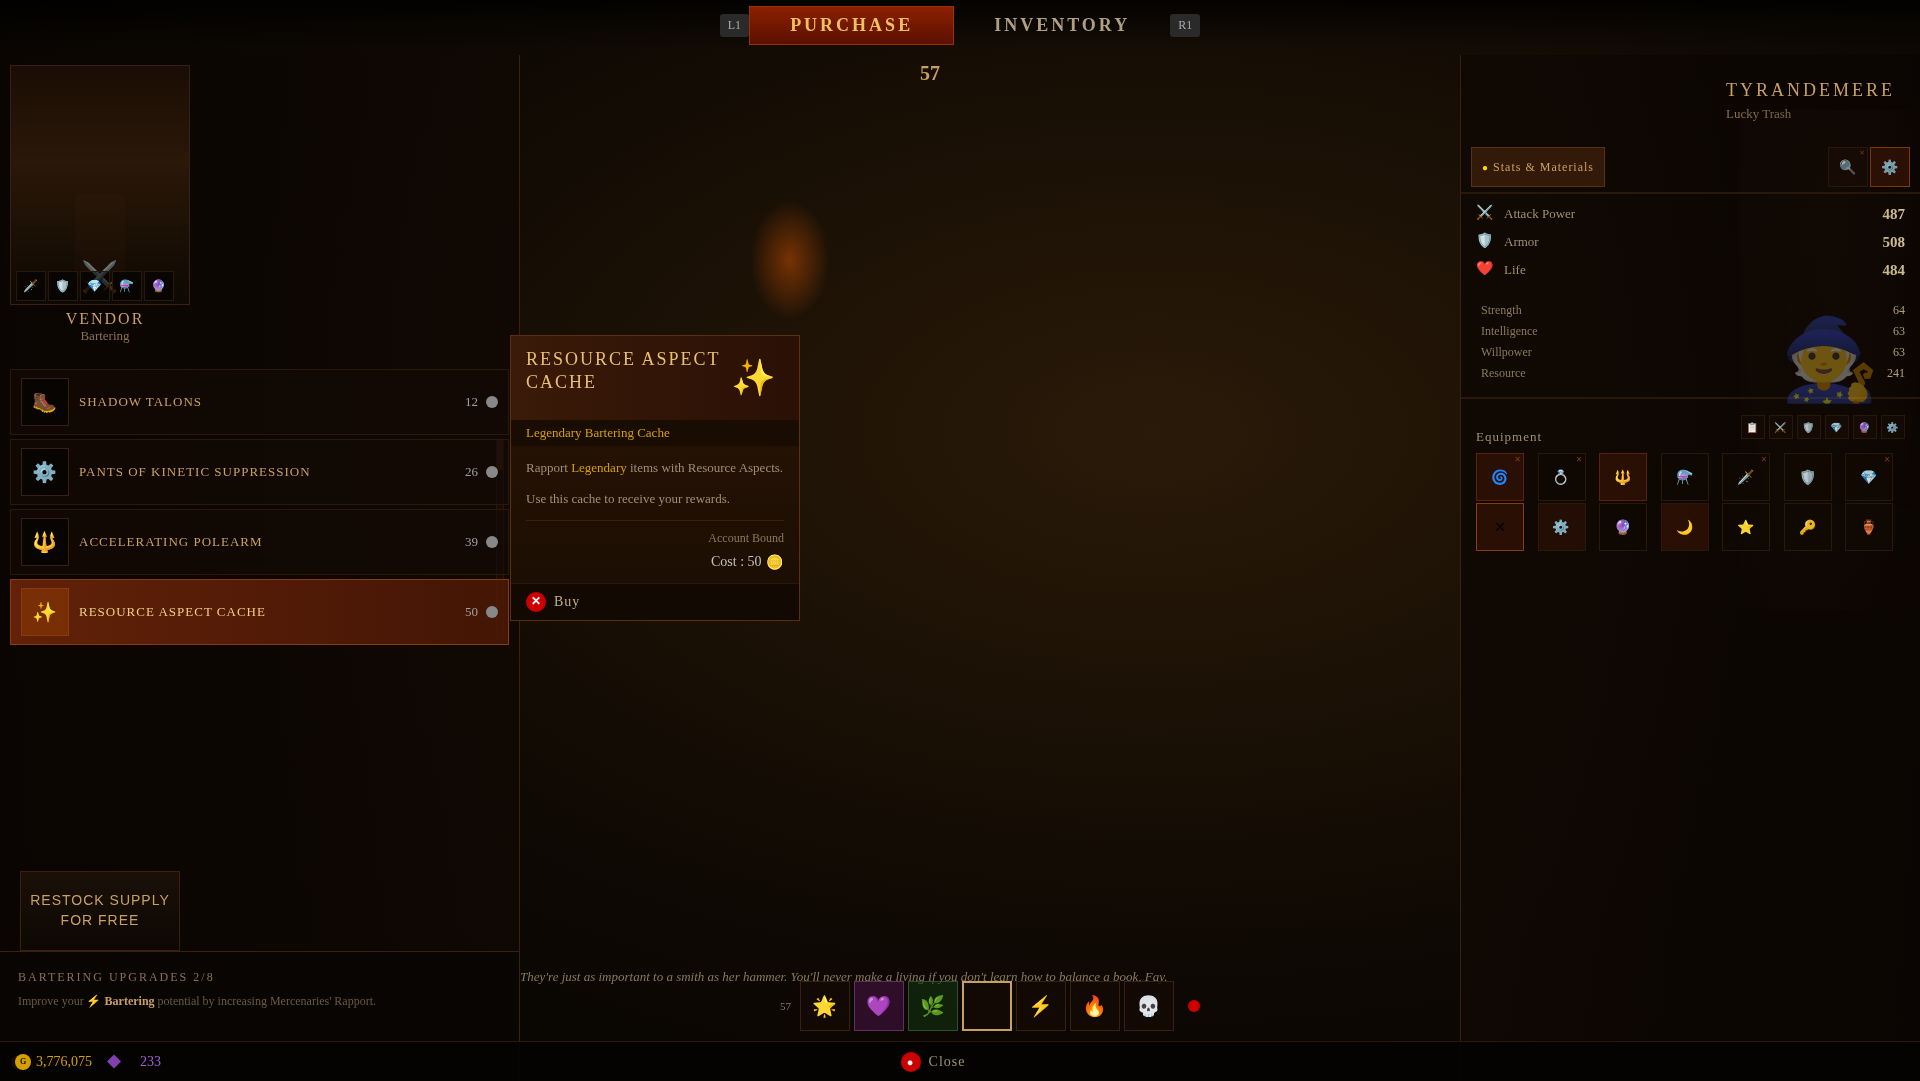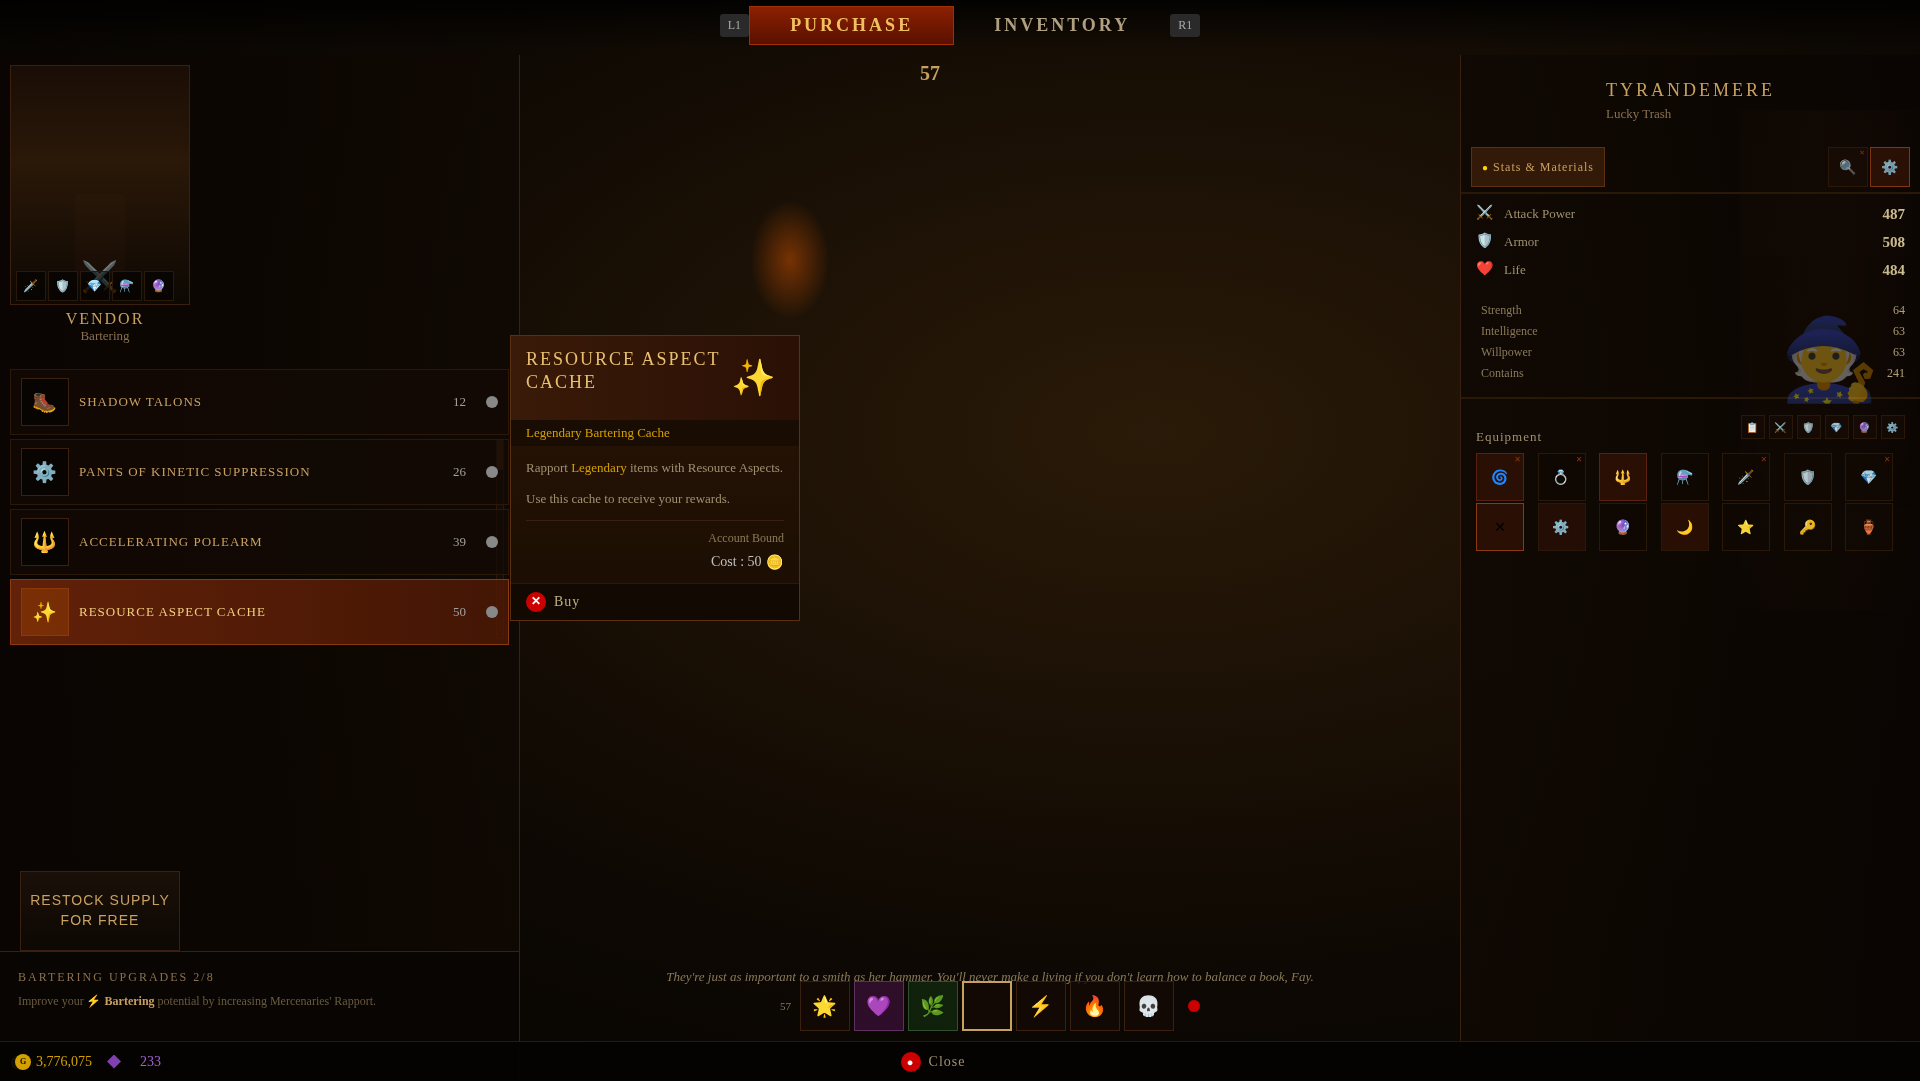--- a/index.html
+++ b/index.html
@@ -127,21 +127,21 @@
       letter-spacing: 1px;
       text-transform: uppercase;
       flex: 1;
     }
 
     .item-cost {
       color: #a0a0a0;
       font-size: 13px;
       display: flex;
       align-items: center;
-      gap: 20px;
+      gap: 8px;
     }
 
     .coin-icon {
       width: 12px;
       height: 12px;
       background: #888;
       border-radius: 50%;
       display: inline-block;
     }
 
@@ -722,21 +722,21 @@
     <div class="bartering-currency">
       <span>🪙</span>
       <span>|</span>
       <span>200</span>
     </div>
   </div>
 </div>
 
 <div class="right-panel">
 
-  <div style="display:flex; justify-content:center; align-items:flex-start; padding:10px;">
+  <div style="display:flex; justify-content:flex-end; align-items:flex-start; padding:10px;">
     <div>
       <div class="char-name">TYRANDEMERE</div>
       <div class="char-subtitle">Lucky Trash</div>
     </div>
   </div>
 
   <div style="display:flex; padding:5px 10px; gap:3px; border-bottom:1px solid #2a1808;">
     <div style="background:rgba(60,30,10,0.8); border:1px solid #5a3010; padding:6px 10px; display:flex; align-items:center; gap:5px;">
       <span style="color:#ffd700; font-size:10px;">●</span>
       <span style="color:#c8a060; font-size:12px; letter-spacing:1px;">Stats &amp; Materials</span>
@@ -778,21 +778,21 @@
     </div>
     <div class="sub-stat-row">
       <span class="sub-stat-name">Intelligence</span>
       <span class="sub-stat-value">63</span>
     </div>
     <div class="sub-stat-row">
       <span class="sub-stat-name">Willpower</span>
       <span class="sub-stat-value">63</span>
     </div>
     <div class="sub-stat-row">
-      <span class="sub-stat-name">Contains</span>
+      <span class="sub-stat-name">Resource</span>
       <span class="sub-stat-value">241</span>
     </div>
   </div>
 
   <div class="equipment-section">
     <div class="equipment-header">
       <span class="equipment-title">Equipment</span>
       <div style="display:flex; gap:4px;">
         <div style="width:24px; height:24px; background:rgba(20,10,5,0.8); border:1px solid #2a1808; display:flex; align-items:center; justify-content:center; font-size:10px; color:#8a7050;">📋</div>
         <div style="width:24px; height:24px; background:rgba(20,10,5,0.8); border:1px solid #2a1808; display:flex; align-items:center; justify-content:center; font-size:10px; color:#8a7050;">⚔️</div>
@@ -888,21 +888,21 @@
       <span>🪙</span>
     </div>
   </div>
 
   <div class="buy-button">
     <div class="buy-x-icon">✕</div>
     <span class="buy-label">Buy</span>
   </div>
 </div>
 
-<div class="bottom-quote" style="position:absolute; bottom:95px; left:520px; right:460px; text-align:center; color:#8a7a5a; font-size:13px; font-style:italic; line-height:1.5; z-index:20;">
+<div class="bottom-quote" style="position:absolute; bottom:95px; left:520px; right:460px; text-align:left; color:#8a7a5a; font-size:13px; font-style:italic; line-height:1.5; z-index:20;">
   <span>They're just as important to a smith as her hammer. You'll never make a living if you don't learn how to balance a book, Fay.</span>
 </div>
 
 <div class="skill-bar" style="position:absolute; bottom:45px; left:520px; right:460px; height:60px; display:flex; align-items:center; justify-content:center; gap:4px; z-index:20;">
   <div style="color:#8a7a5a; font-size:11px; margin-right:5px;">57</div>
   <div class="skill-slot" style="border:1px solid #3a2010;">🌟</div>
   <div class="skill-slot" style="background:rgba(80,20,80,0.5); border:1px solid #603060;">💜</div>
   <div class="skill-slot" style="background:rgba(20,60,20,0.5); border:1px solid #305030;">🌿</div>
   <div class="skill-slot active"></div>
   <div class="skill-slot">⚡</div>

